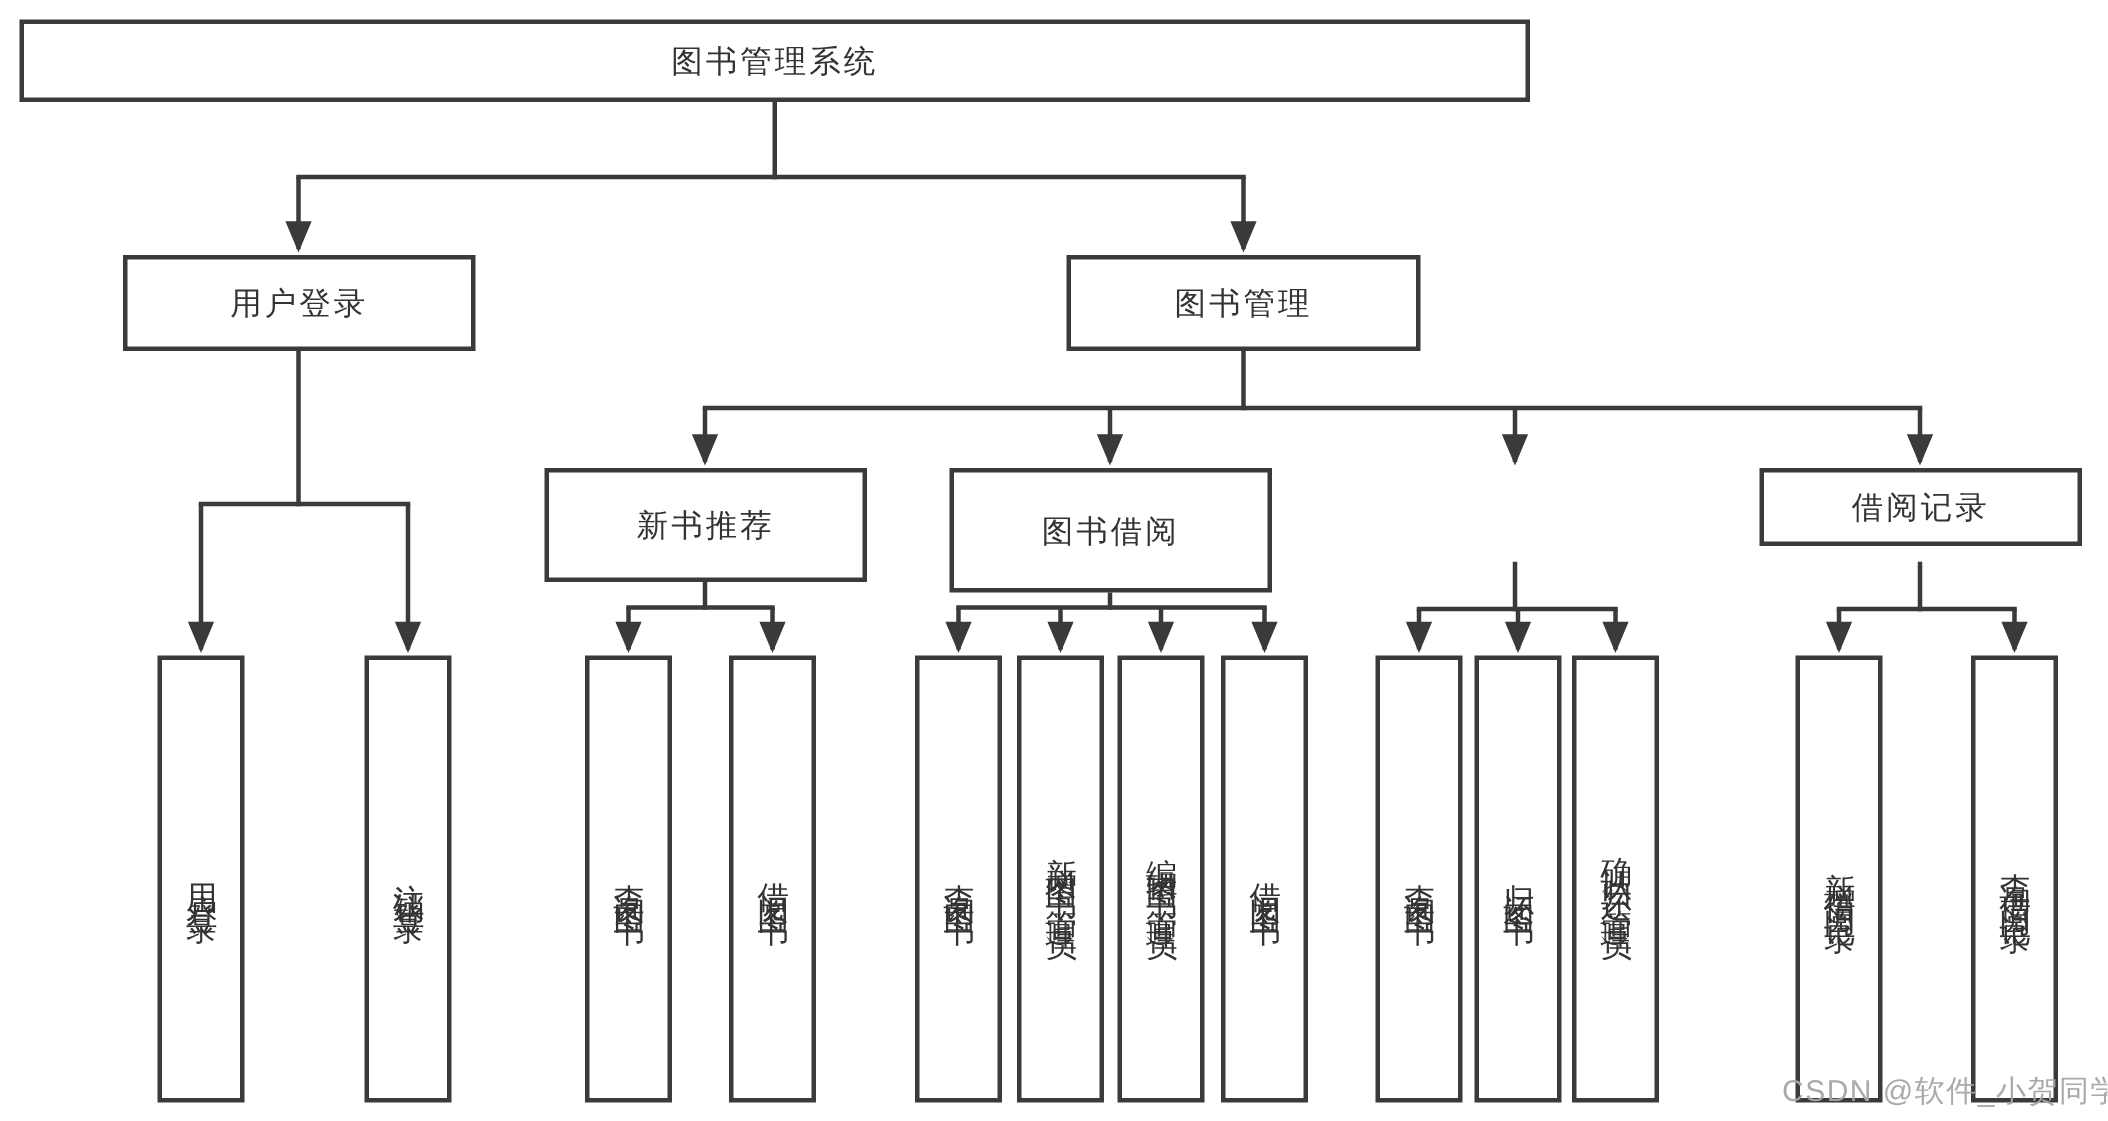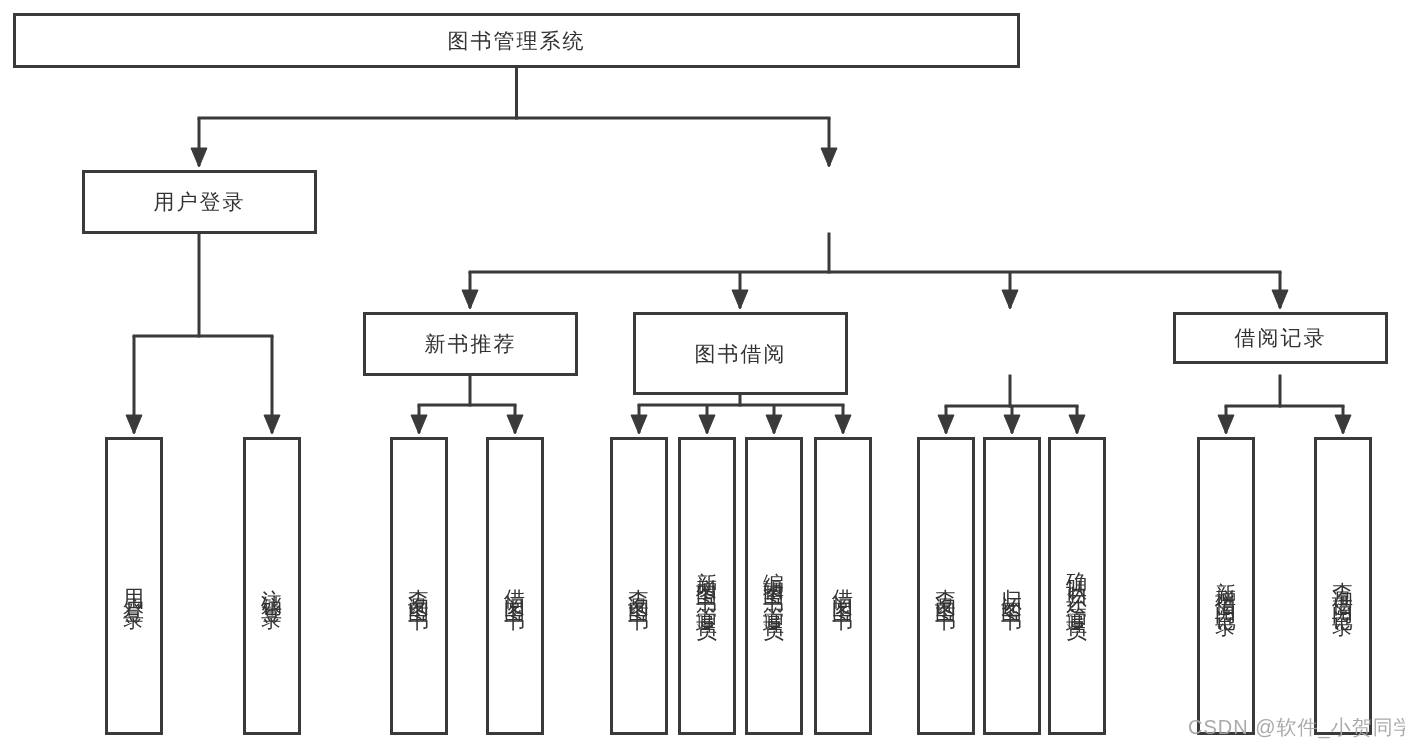--- a/index.html
+++ b/index.html
@@ -106,22 +106,23 @@
       <line x1="1280" y1="376" x2="1280" y2="406" stroke-linecap="square"></line>
       <line x1="1226" y1="406" x2="1343" y2="406" stroke-linecap="square"></line>
       <line x1="1226" y1="406" x2="1226" y2="433" marker-end="url(#arr)"></line>
       <line x1="1343" y1="406" x2="1343" y2="433" marker-end="url(#arr)"></line>
     </g>
   </svg>
 
   <div class="box hbox" style="left:13px; top:13px; width:1007px; height:55px;">图书管理系统</div>
 
   <div class="box hbox" style="left:82px; top:170px; width:235px; height:64px;">用户登录</div>
+  <div class="box hbox" style="left:711px; top:170px; width:236px; height:64px;">图书管理</div>
 
-  <div class="box hbox" style="left:363px; top:312px; width:215px; height:64px;">新书推荐</div>
+  <div class="box hbox" style="left:363px; top:312px; width:215px; height:76px;">新书推荐</div>
   <div class="box hbox" style="left:633px; top:312px; width:215px; height:83px;">图书借阅</div>
   <div class="box hbox" style="left:1173px; top:312px; width:215px; height:52px;">借阅记录</div>
 
   <div class="box vbox" style="left:105px; top:437px; width:58px; height:298px;">用户登录</div>
   <div class="box vbox" style="left:243px; top:437px; width:58px; height:298px;">注销登录</div>
 
   <div class="box vbox" style="left:390px; top:437px; width:58px; height:298px;">查询图书</div>
   <div class="box vbox" style="left:486px; top:437px; width:58px; height:298px;">借阅图书</div>
 
   <div class="box vbox" style="left:610px; top:437px; width:58px; height:298px;">查询图书</div>

